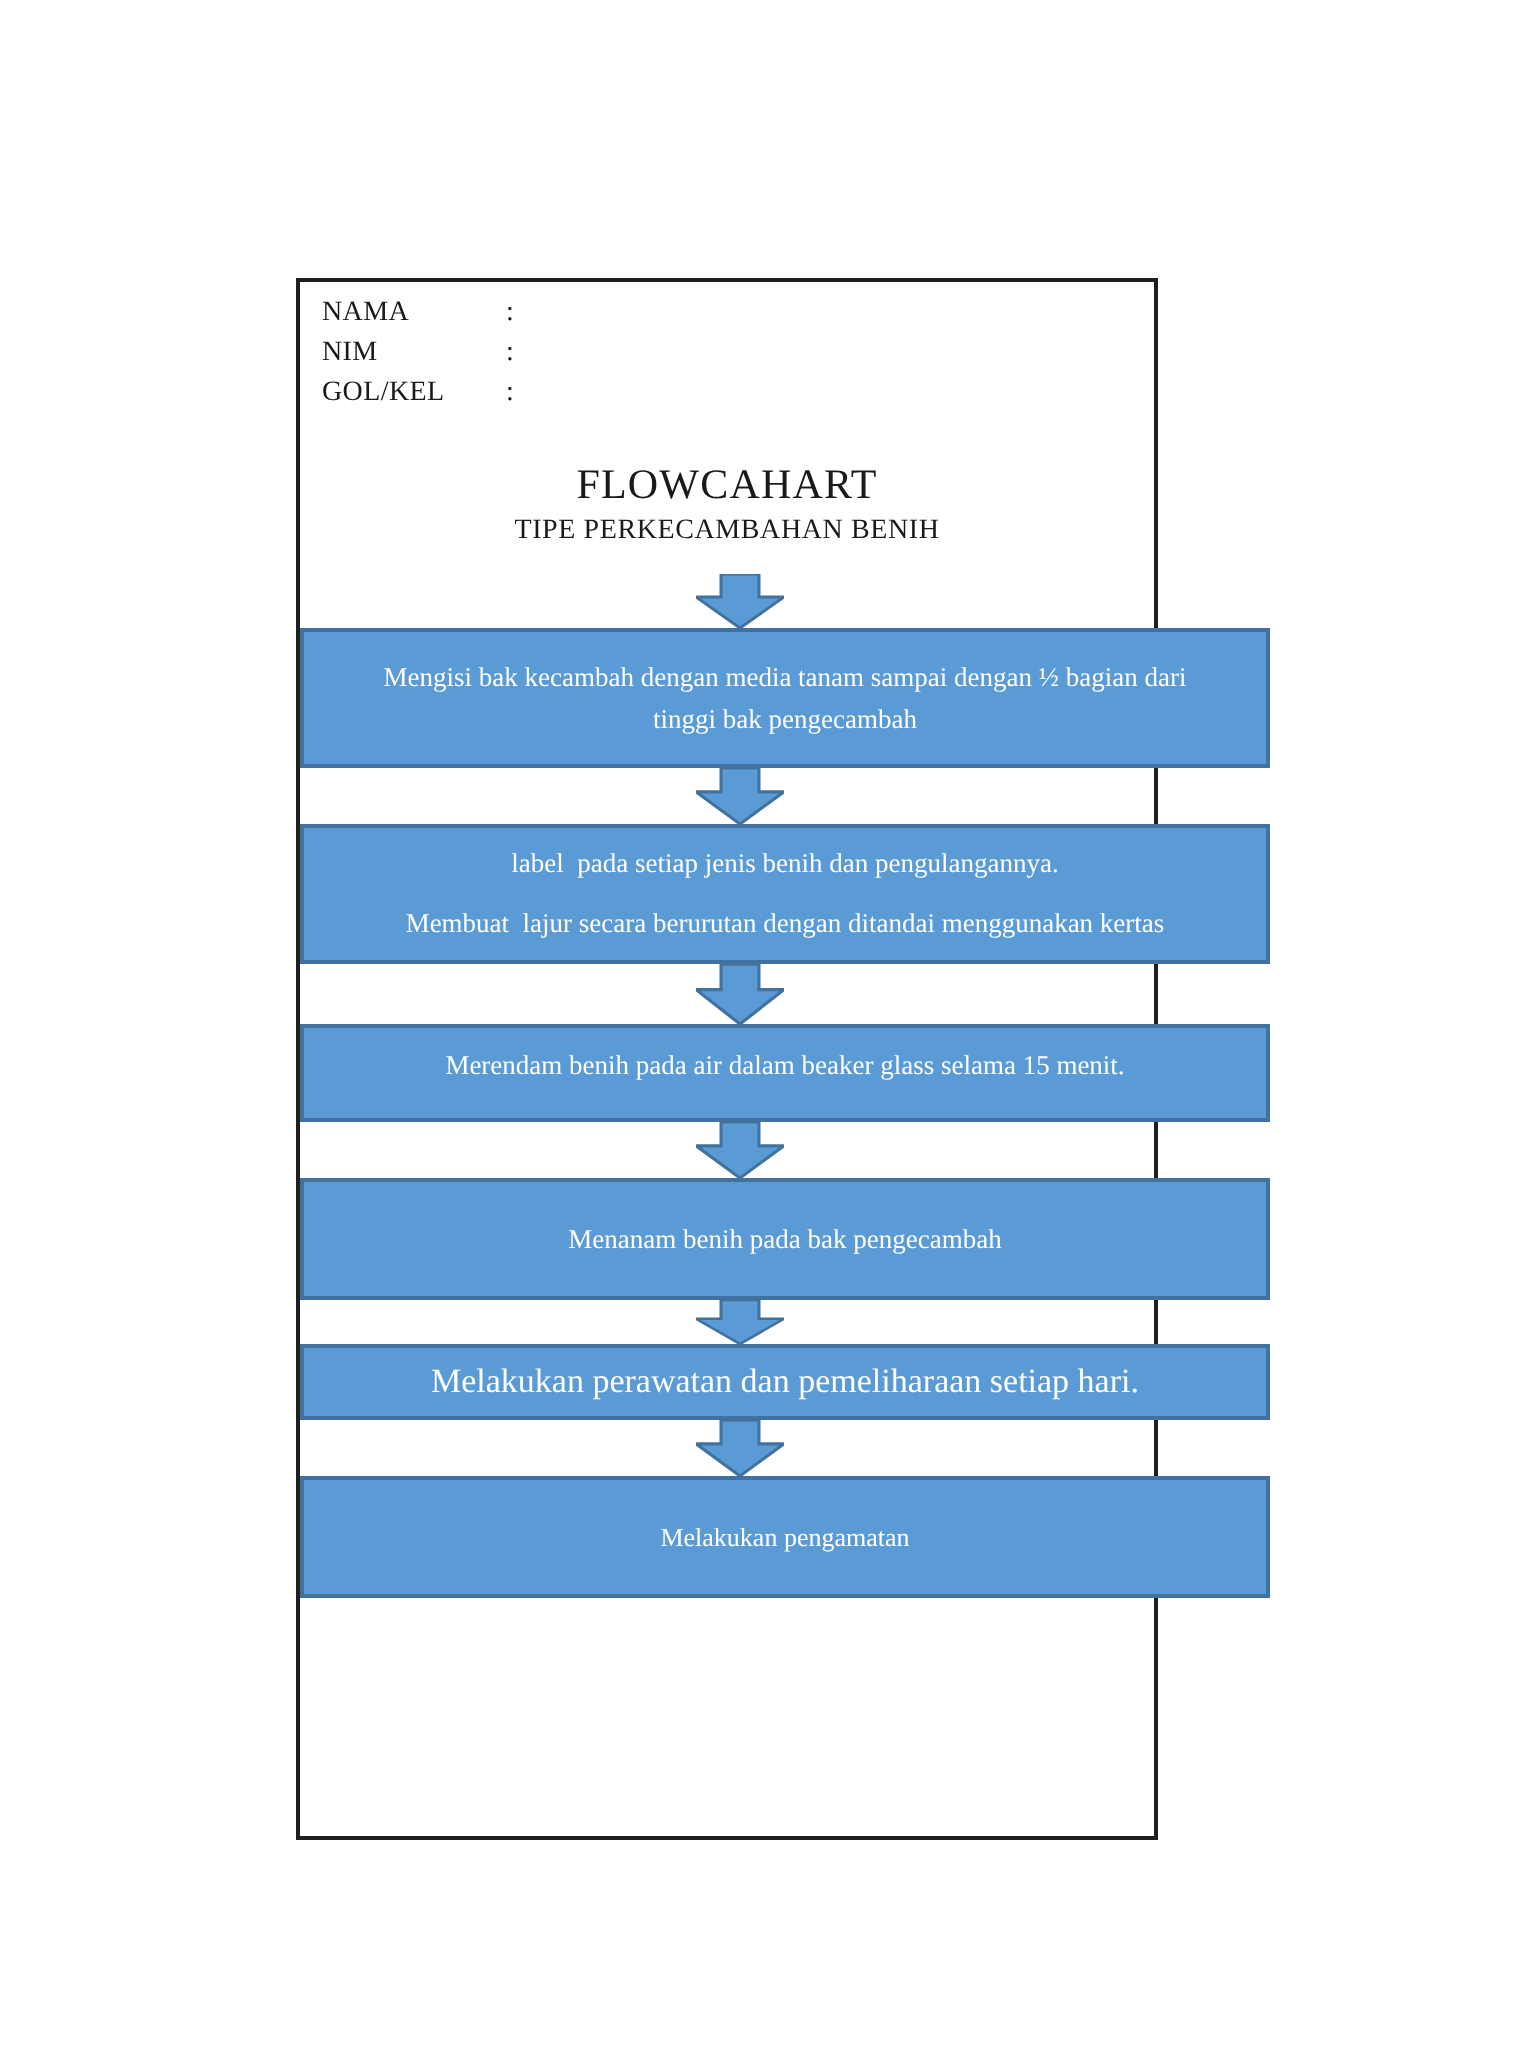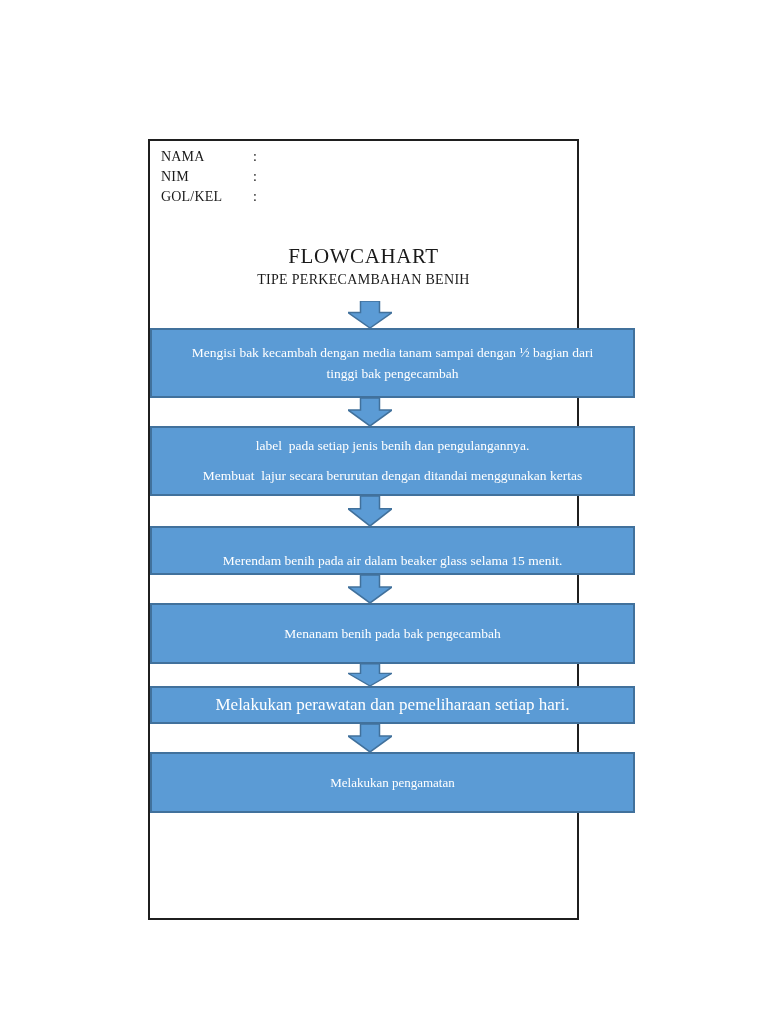--- a/index.html
+++ b/index.html
@@ -32,21 +32,21 @@
   .field-row {
     display: flex;
     font-size: 14px;
     line-height: 20px;
     letter-spacing: 0.2px;
   }
   .field-label { width: 92px; }
   .field-colon { width: 14px; }
   .field-value { flex: 1; }
   .title {
-    margin-top: 38px;
+    margin-top: 24px;
     text-align: center;
     font-size: 21px;
     line-height: 22px;
     letter-spacing: 0.6px;
   }
   .subtitle {
     margin-top: 4px;
     text-align: center;
     font-size: 14px;
     line-height: 18px;
@@ -67,21 +67,21 @@
     align-items: center;
     justify-content: center;
     text-align: center;
   }
   .box-line {
     white-space: pre-wrap;
   }
   .step1 { height: 54px; font-size: 18px; line-height: 24px; }
   .step2 { height: 70px; font-size: 13.5px; line-height: 21px; }
   .step3 { height: 70px; font-size: 13.5px; line-height: 30px; }
-  .step4 { height: 49px; font-size: 13.5px; line-height: 18px; justify-content: flex-start; padding-top: 24px; align-items: center; }
+  .step4 { height: 49px; font-size: 13.5px; line-height: 18px; justify-content: flex-start; padding-top: 10px; align-items: center; }
   .step5 { height: 61px; font-size: 13.5px; line-height: 18px; }
   .step6 { height: 38px; font-size: 17px; line-height: 18px; }
   .step7 { height: 61px; font-size: 13px; line-height: 18px; }
   .arrow-row {
     display: flex;
     justify-content: center;
   }
   .arrow-row svg {
     display: block;
     margin-left: 13px; 

